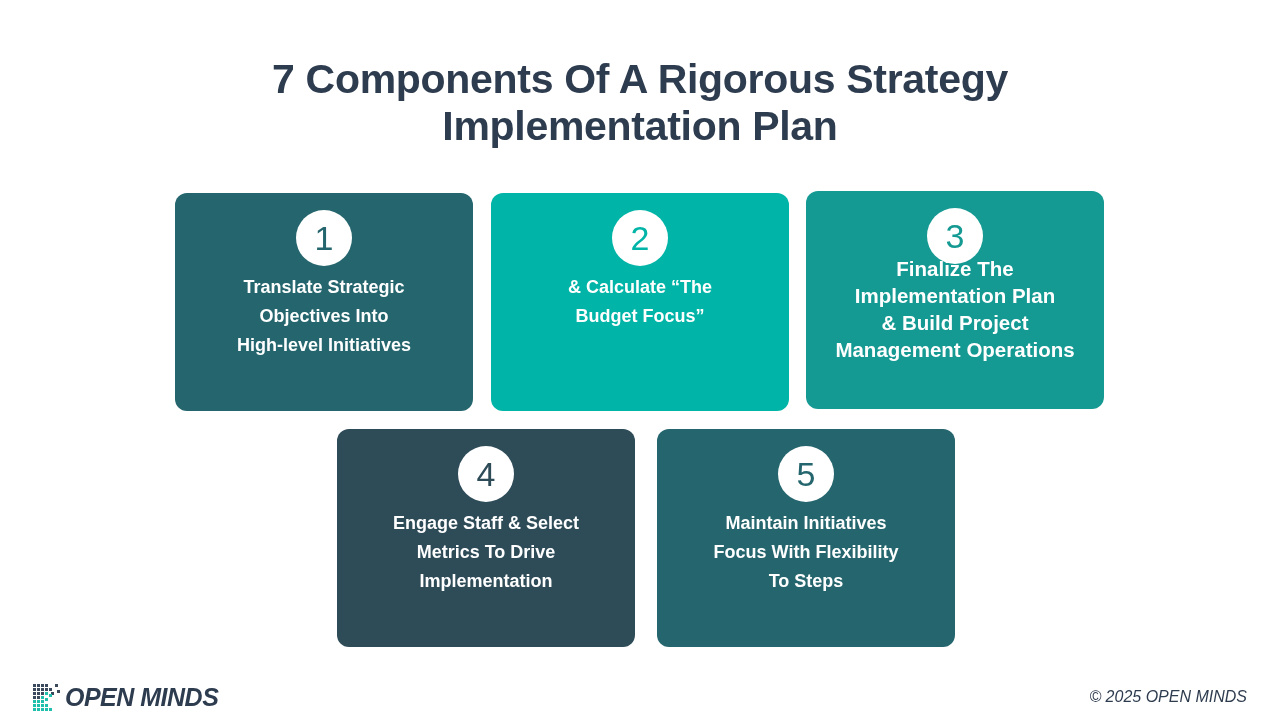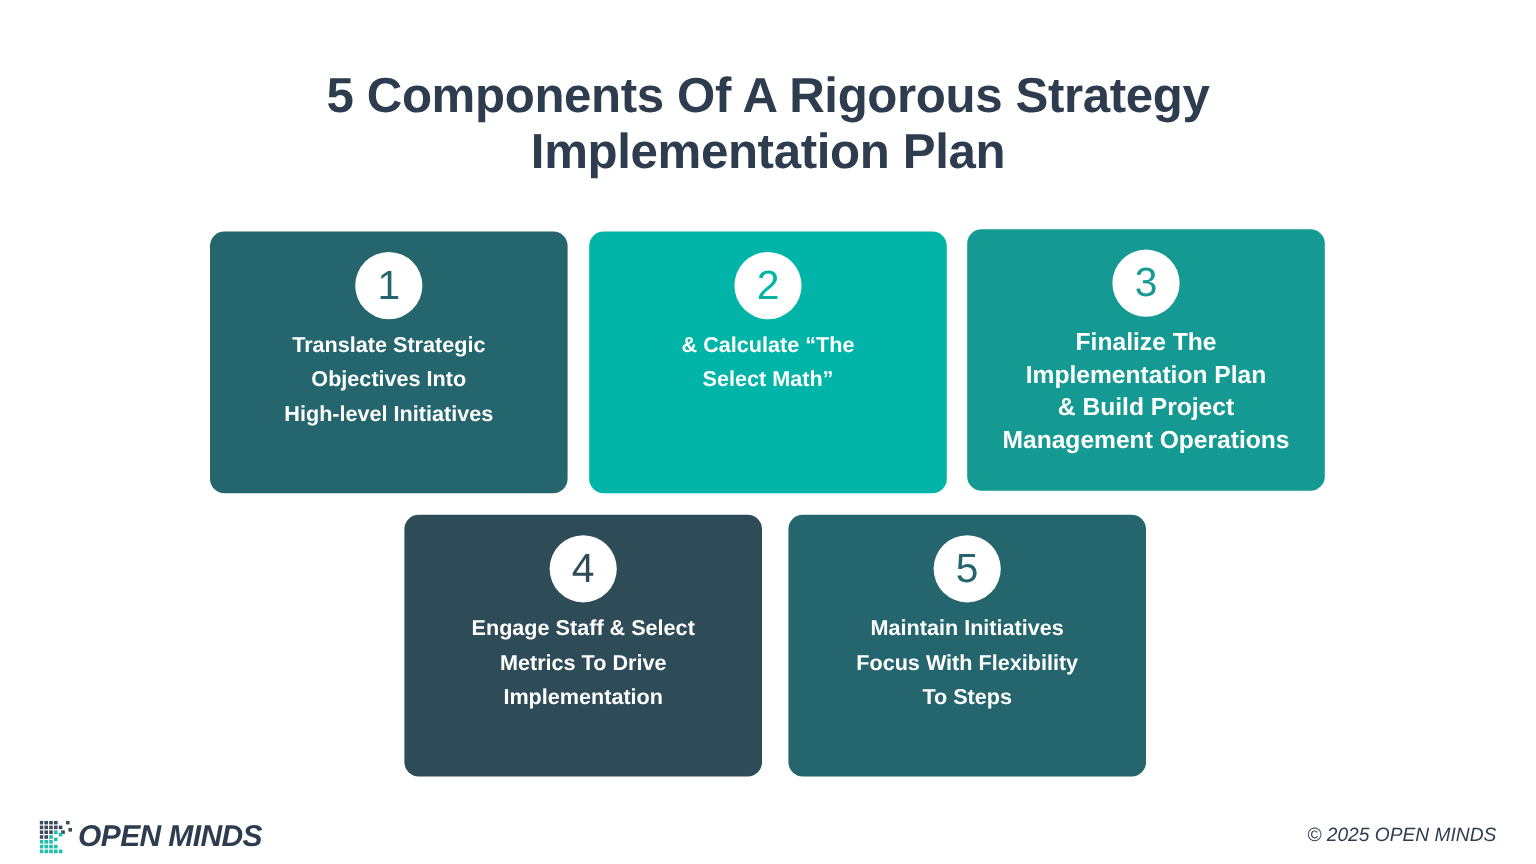--- a/index.html
+++ b/index.html
@@ -1,48 +1,48 @@
 <!DOCTYPE html>
 <html><head>
 <meta charset="utf-8">
 <style>
   html, body { margin:0; padding:0; }
   body { width:1280px; height:720px; background:#ffffff; position:relative; overflow:hidden; font-family:"Liberation Sans", sans-serif; }
   .title { position:absolute; left:0; top:56px; width:1280px; text-align:center; color:#2e3c4f; font-weight:bold; font-size:41px; line-height:47px; letter-spacing:-0.3px; }
   .card { position:absolute; width:298px; height:218px; border-radius:12px; color:#fff; box-sizing:border-box; }
   .circle { position:absolute; left:50%; top:17px; width:56px; height:56px; margin-left:-28px; border-radius:50%; background:#fff; display:flex; align-items:center; justify-content:center; font-size:34px; line-height:1; }
   .label { position:absolute; left:6px; right:6px; top:80px; text-align:center; font-weight:bold; font-size:18px; line-height:29px; }
-  .label.tight { font-size:20.5px; line-height:27px; top:81px; }
+  .label.tight { font-size:20.5px; line-height:27px; top:64px; }
   .logo { position:absolute; left:33px; top:683px; display:flex; align-items:center; }
   .logo-mark { width:30px; height:28px; position:relative; }
   .logo-text { font-weight:bold; font-style:italic; font-size:25px; color:#2e3c4f; margin-left:2px; letter-spacing:-0.5px; }
   .copyright { position:absolute; right:33px; top:688px; font-style:italic; font-size:16px; color:#2e3c4f; }
 </style>
 </head>
 <body>
 
 <div class="title">
-  <div>5 Components Of A Rigorous Strategy</div>
+  <div>7 Components Of A Rigorous Strategy</div>
   <div>Implementation Plan</div>
 </div>
 
 <div class="card" style="left:175px; top:193px; background:#25666e;">
   <div class="circle" style="color:#25666e;">1</div>
   <div class="label">
     <div>Translate Strategic</div>
     <div>Objectives Into</div>
     <div>High-level Initiatives</div>
   </div>
 </div>
 
 <div class="card" style="left:491px; top:193px; background:#00b5a7;">
   <div class="circle" style="color:#00b5a7;">2</div>
   <div class="label">
     <div>&amp; Calculate “The</div>
-    <div>Select Math”</div>
+    <div>Budget Focus”</div>
   </div>
 </div>
 
 <div class="card" style="left:806px; top:191px; background:#159a93;">
   <div class="circle" style="color:#159a93;">3</div>
   <div class="label tight">
     <div>Finalize The</div>
     <div>Implementation Plan</div>
     <div>&amp; Build Project</div>
     <div>Management Operations</div>

